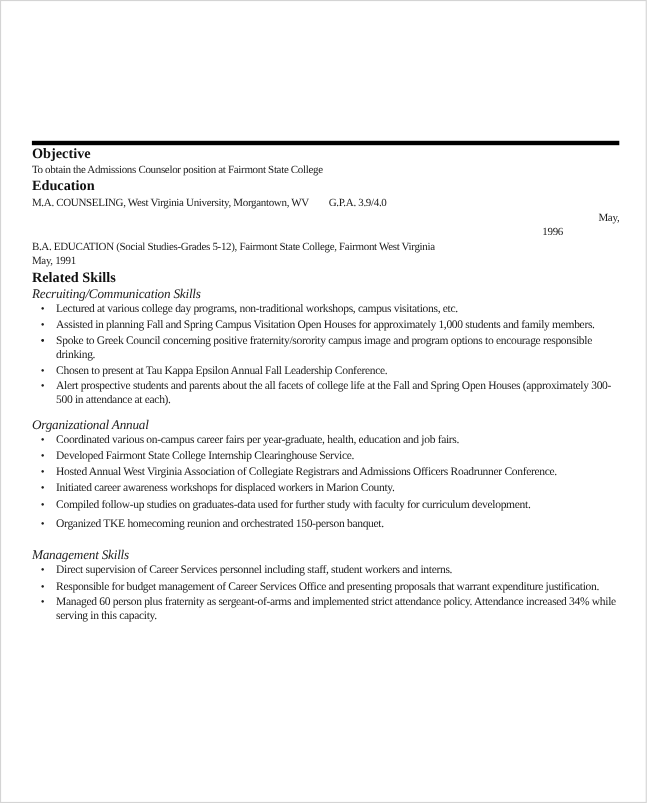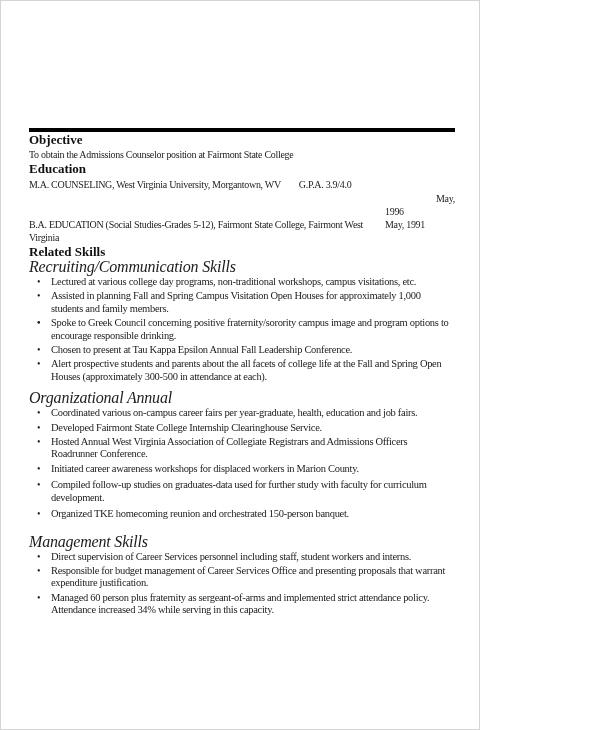--- a/index.html
+++ b/index.html
@@ -1,19 +1,19 @@
 <!DOCTYPE html>
 <html><head>
 <meta charset="utf-8">
 <style>
   html, body { margin: 0; padding: 0; background: #ffffff; }
 
   .page {
     position: relative;
-    width: 480px;
+    width: 588px;
     height: 730px;
     box-sizing: border-box;
     background: #ffffff;
     border: 1px solid #d4d4d4;
     font-family: "Liberation Serif", "DejaVu Serif", serif;
     color: #1c1c1c;
     overflow: hidden;
   }
 
   .content {
@@ -55,31 +55,32 @@
     line-height: 12.5px;
     letter-spacing: -0.3px;
   }
   .edu-date-block .line-right { text-align: right; }
   .edu-date-block .line-left  { text-align: left; }
 
   .edu-row {
     display: flex;
     justify-content: space-between;
     align-items: flex-start;
+    flex-direction: column;
   }
   .edu-row .degree { max-width: 470px; }
   .edu-row .date   { width: 70px; flex-shrink: 0; text-align: left; }
 
   .edu-note { margin-left: 34px; }
 
   
   .subsec-title {
     margin: 0;
     font-style: italic;
-    font-size: 16px;
+    font-size: 12px;
     line-height: 14px;
     font-weight: normal;
     letter-spacing: -0.2px;
   }
   .subsec { margin-top: 0; }
   .subsec.org  { margin-top: 8px; }
   .subsec.mgmt { margin-top: 14px; }
 
   ul.bullets {
     list-style: none;

